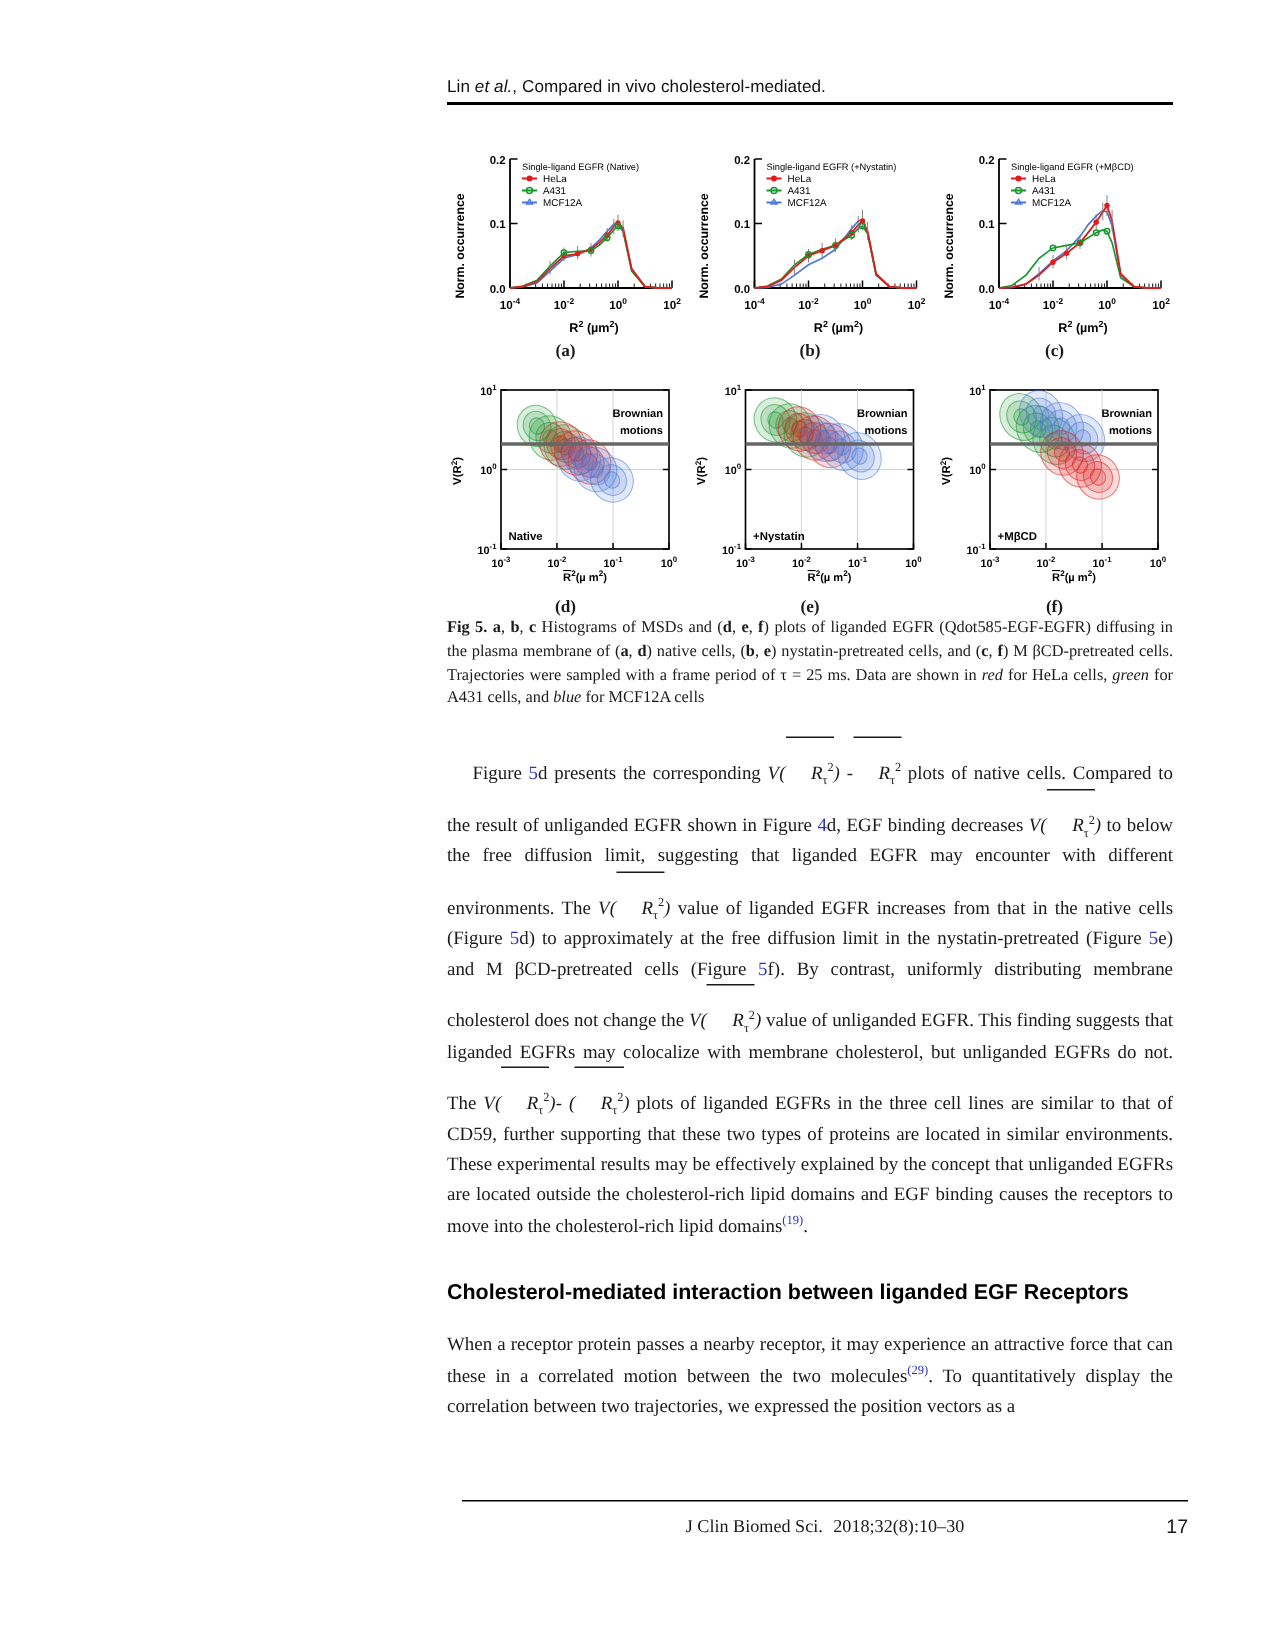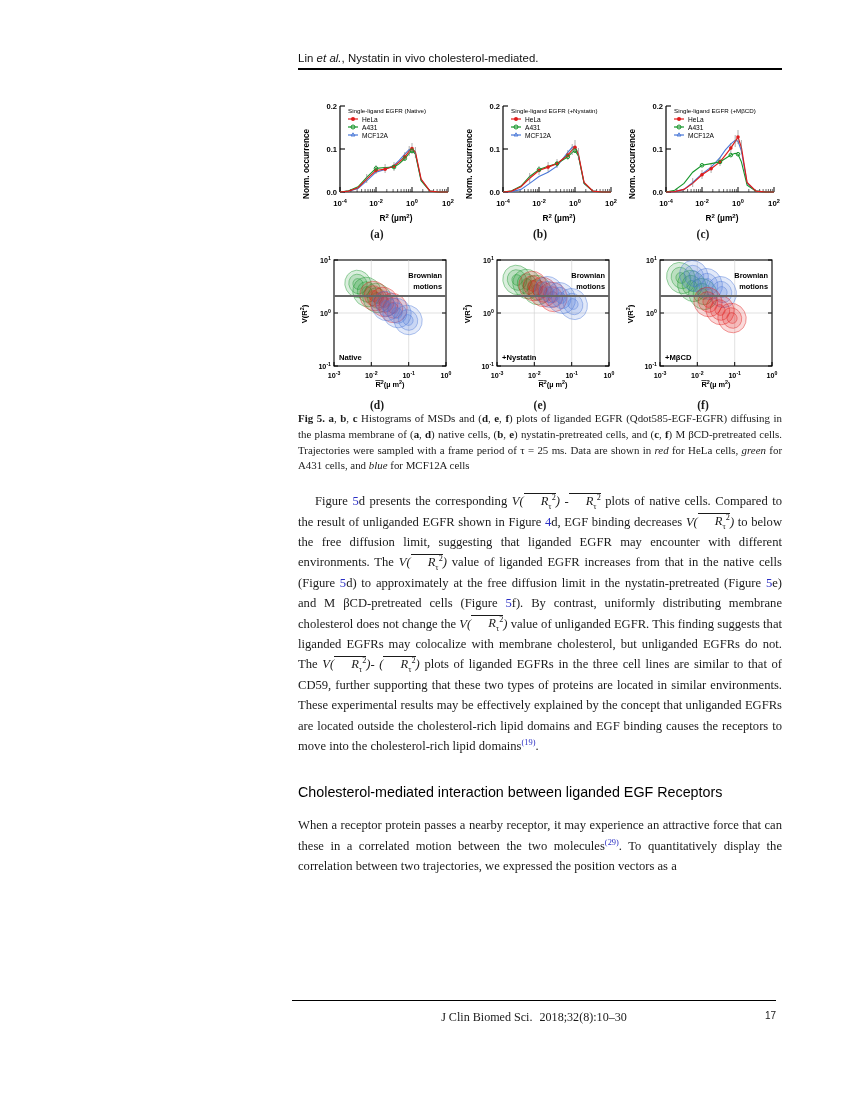--- a/index.html
+++ b/index.html
@@ -52,21 +52,21 @@
     hyphens: none;
   }
   p.indent { text-indent: 17px; }
   .ref { color: #2b2fc4; }
   .sup { font-size: 8.4px; vertical-align: super; color: #2b2fc4; }
 
   
   .mv { font-style: italic; white-space: nowrap; }
   .ovl {
     border-top: 1px solid #1a1a1a;
-    padding-top: 0px;
+    padding-top: 16px;
     display: inline-block;
     line-height: 1.05;
   }
   .sub { font-size: 8.2px; vertical-align: sub; font-style: normal; }
   .sup2 { font-size: 8.2px; vertical-align: super; font-style: normal; }
 
   
   .figure {
     margin: 18px 0 0 0;
     position: relative;
@@ -100,60 +100,60 @@
     line-height: 1.45;
     text-align: justify;
   }
   .caption b { font-weight: bold; }
   .caption i { font-style: italic; }
 
   
   h2.sec {
     font-family: "Liberation Sans", sans-serif;
     font-size: 14.3px;
-    font-weight: normal;
+    font-weight: bold;
     line-height: 1.38;
     margin: 26px 0 13px 0;
     color: #000;
   }
 
   
   .footer {
     position: absolute;
-    left: 292px;
+    left: 308px;
     top: 1000px;
     width: 484px;
   }
   .footer-rule {
     border-top: 1.3px solid #000;
     margin-bottom: 9px;
   }
   .footer-row {
     position: relative;
     font-size: 12.1px;
     text-align: center;
   }
   .footer-page {
     position: absolute;
     right: 0;
     top: 0;
     font-family: "Liberation Sans", sans-serif;
-    font-size: 10px;
+    font-size: 13px;
   }
   .gap { display: inline-block; width: 7px; }
 </style>
 </head>
 <body>
 
 <div class="page">
   <div class="content">
 
     <div class="runhead">
       <span>Lin</span>
-      <i>et al.</i><span>, Nystatin in vivo cholesterol-mediated.</span>
+      <i>et al.</i><span>, Compared in vivo cholesterol-mediated.</span>
     </div>
     <div class="runhead-rule"></div>
 
 
     <div class="figure">
 
       <div class="figrow">
 
         <div class="panel pa">
           <div class="plotbox">

